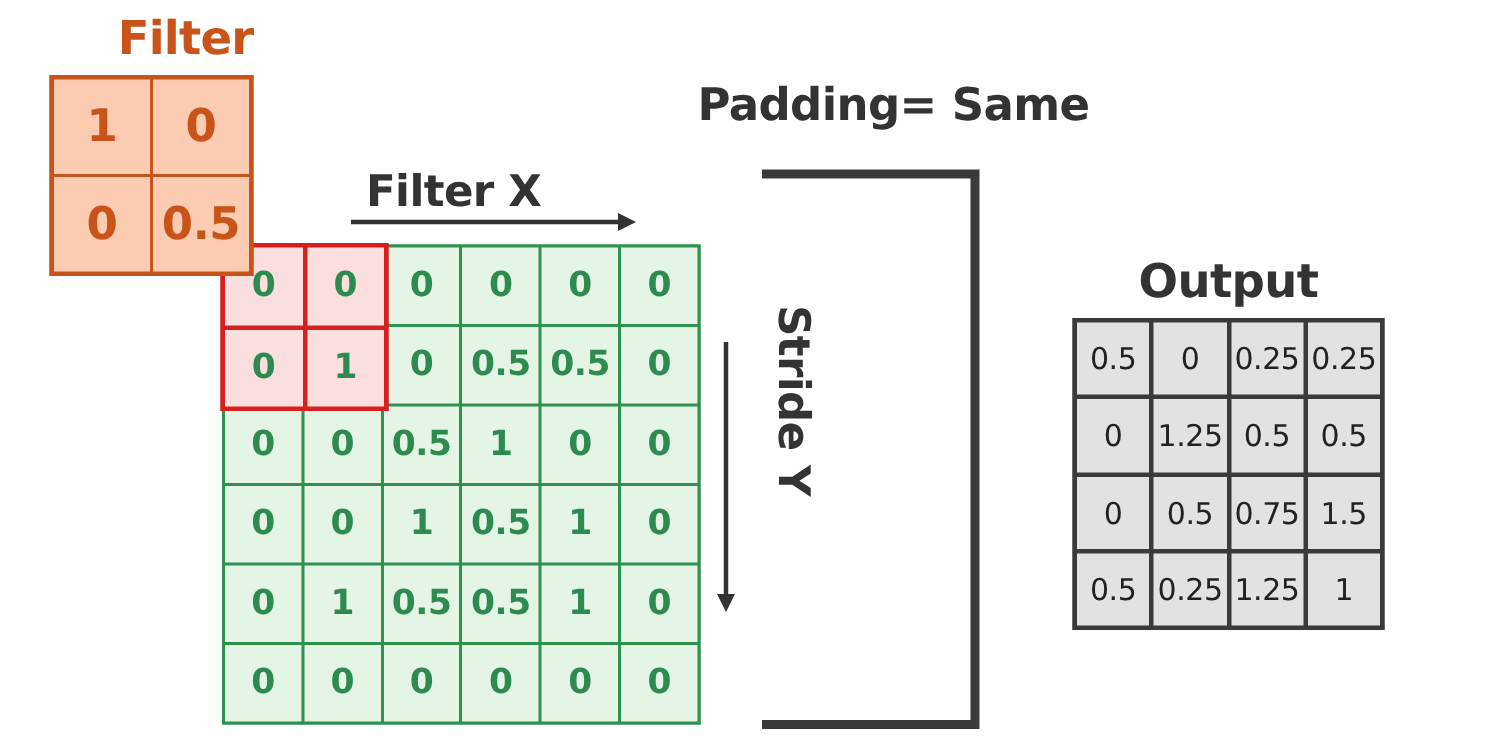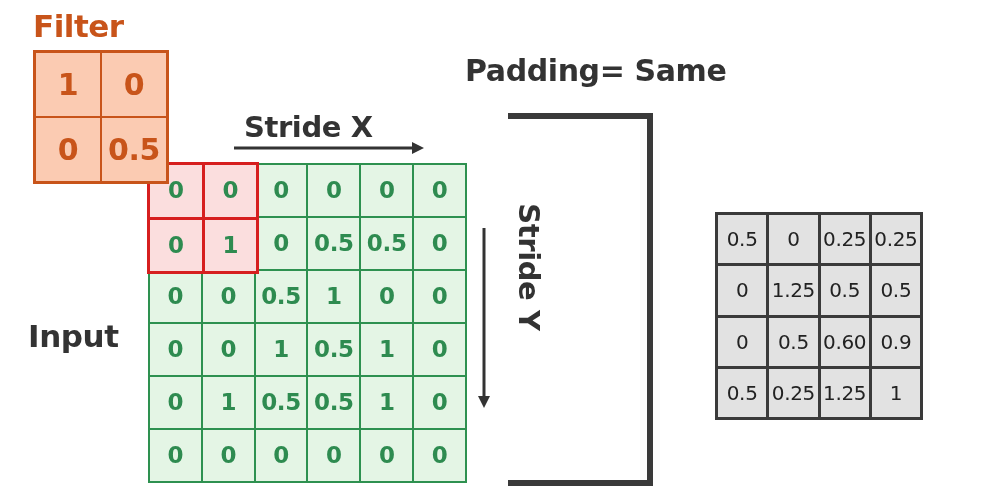--- a/index.html
+++ b/index.html
@@ -38,21 +38,21 @@
     letter-spacing: -0.3px;
     line-height: 1;
   }
 
   
   #filter-title {
     position: absolute;
     left: 33px;
     top: 8px;
     width: 136px;
-    text-align: left;
+    text-align: right;
     font-size: 31px;
     font-weight: 700;
     color: #C8541A;
     letter-spacing: -0.5px;
   }
   #filter-grid {
     left: 33px;
     top: 50px;
     width: 136px;
     height: 134px;
@@ -227,21 +227,20 @@
 <div class="stage">
 
   <div id="filter-title">Filter</div>
   <div class="grid" id="filter-grid">
       <div class="cell">1</div>
       <div class="cell">0</div>
       <div class="cell">0</div>
       <div class="cell">0.5</div>
     </div>
 
-  <div id="input-title">Input</div>
   <div class="grid" id="input-grid">
       <div class="cell">0</div>
       <div class="cell">0</div>
       <div class="cell">0</div>
       <div class="cell">0</div>
       <div class="cell">0</div>
       <div class="cell">0</div>
       <div class="cell">0</div>
       <div class="cell">1</div>
       <div class="cell">0</div>
@@ -273,49 +272,50 @@
       <div class="cell">0</div>
       <div class="cell">0</div>
     </div>
   <div id="window-highlight">
       <div class="cell">0</div>
       <div class="cell">0</div>
       <div class="cell">0</div>
       <div class="cell">1</div>
     </div>
 
-  <div id="stride-x-label">Stride X</div>
+  <div id="stride-x-label">Filter X</div>
   <svg id="stride-x-arrow" viewBox="0 0 190 20">
     <line x1="0" y1="8" x2="178" y2="8" stroke="#333333" stroke-width="3"></line>
     <polygon points="178,2 190,8 178,14" fill="#333333"></polygon>
   </svg>
 
   <div id="stride-y-label">Stride Y</div>
   <svg id="stride-y-arrow" viewBox="0 0 20 180">
     <line x1="9" y1="0" x2="9" y2="168" stroke="#333333" stroke-width="3"></line>
     <polygon points="3,168 9,180 15,168" fill="#333333"></polygon>
   </svg>
 
   <div id="padding-label">Padding= Same</div>
   <svg id="padding-bracket" viewBox="0 0 150 375">
     <path d="M 2 4 L 142 4 L 142 371 L 2 371" fill="none" stroke="#3A3A3A" stroke-width="6" stroke-linecap="square"></path>
   </svg>
 
+  <div id="output-title">Output</div>
   <div class="grid" id="output-grid">
       <div class="cell">0.5</div>
       <div class="cell">0</div>
       <div class="cell">0.25</div>
       <div class="cell">0.25</div>
       <div class="cell">0</div>
       <div class="cell">1.25</div>
       <div class="cell">0.5</div>
       <div class="cell">0.5</div>
       <div class="cell">0</div>
       <div class="cell">0.5</div>
-      <div class="cell">0.60</div>
-      <div class="cell">0.9</div>
+      <div class="cell">0.75</div>
+      <div class="cell">1.5</div>
       <div class="cell">0.5</div>
       <div class="cell">0.25</div>
       <div class="cell">1.25</div>
       <div class="cell">1</div>
     </div>
 
 </div>
 
 </body></html>

